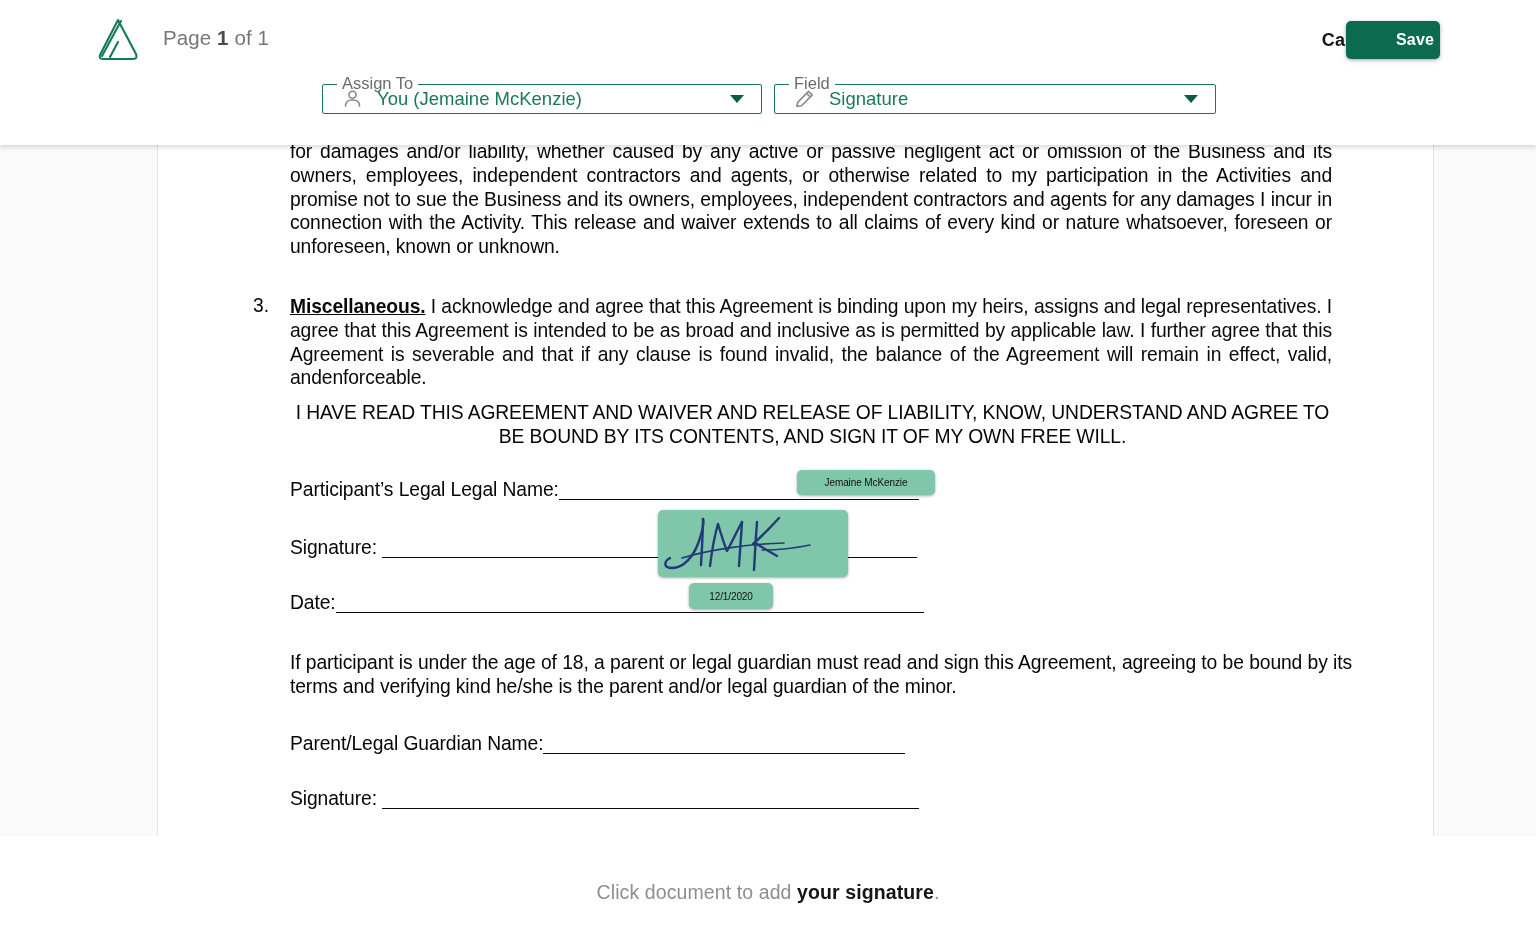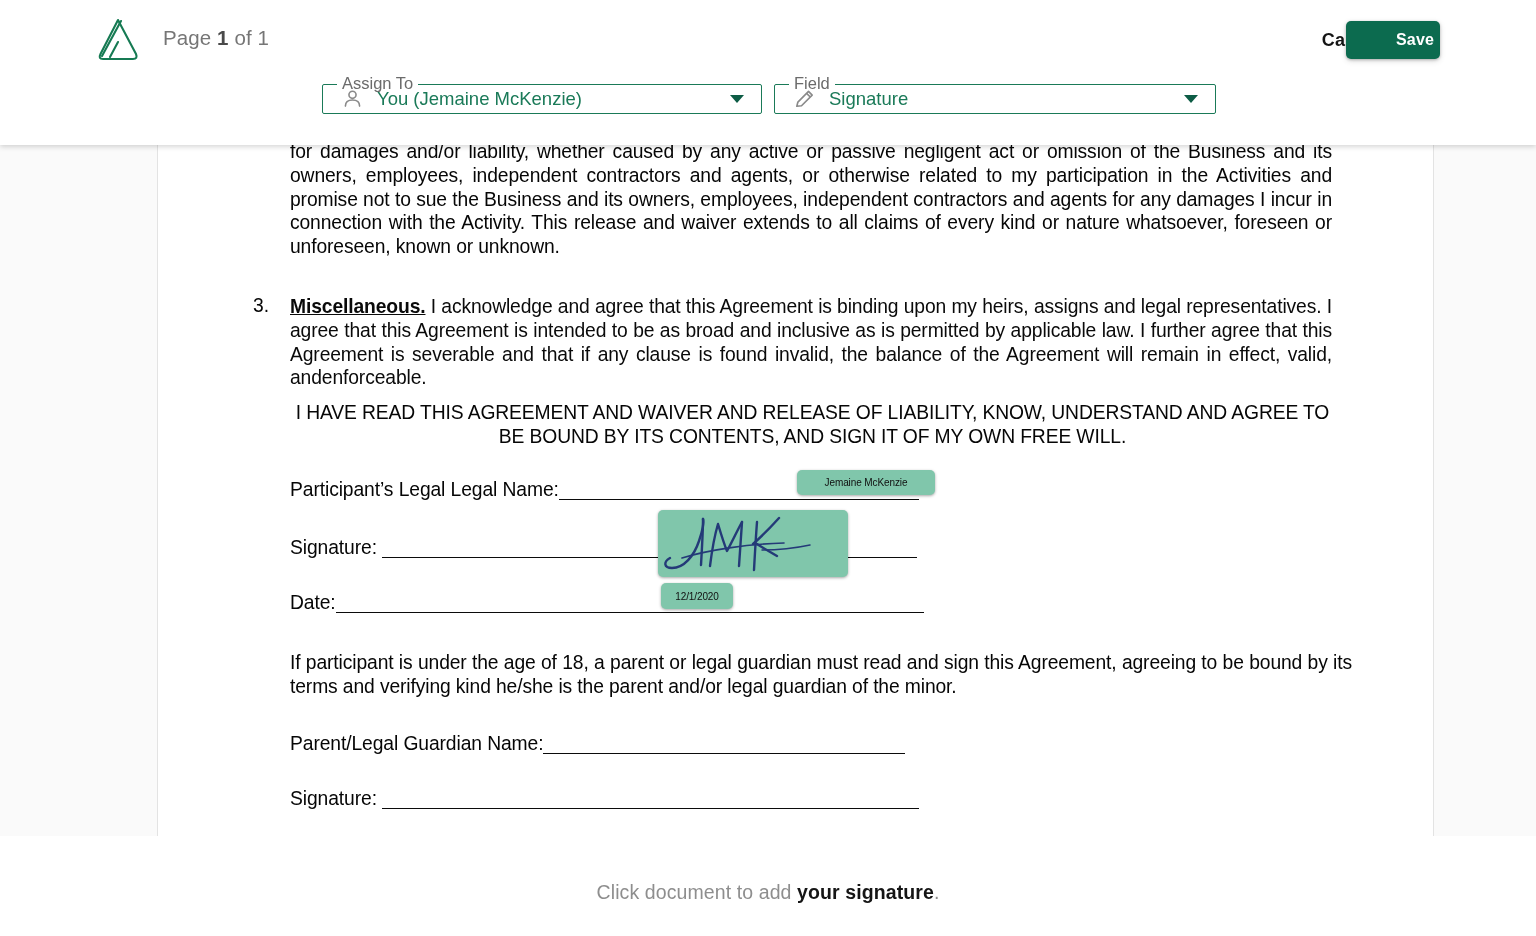--- a/index.html
+++ b/index.html
@@ -249,21 +249,21 @@
     justify-content: center;
     font-size: 10px;
     color: #101010;
     white-space: nowrap;
     letter-spacing: -0.1px;
     text-align: right;
   }
 
   .chip-name { left: 639px; top: 325px; width: 138px; height: 25px; }
   .chip-sig  { left: 500px; top: 365px; width: 190px; height: 67px; }
-  .chip-date { left: 503px; top: 438px; width: 72px; height: 26px; padding-left: 20px; }
+  .chip-date { left: 531px; top: 438px; width: 84px; height: 26px; padding-left: 20px; }
 
   .sig-svg {
     position: absolute;
     left: 0; top: 0;
     width: 190px; height: 67px;
     display: block;
   }
 
   
   .footer {

